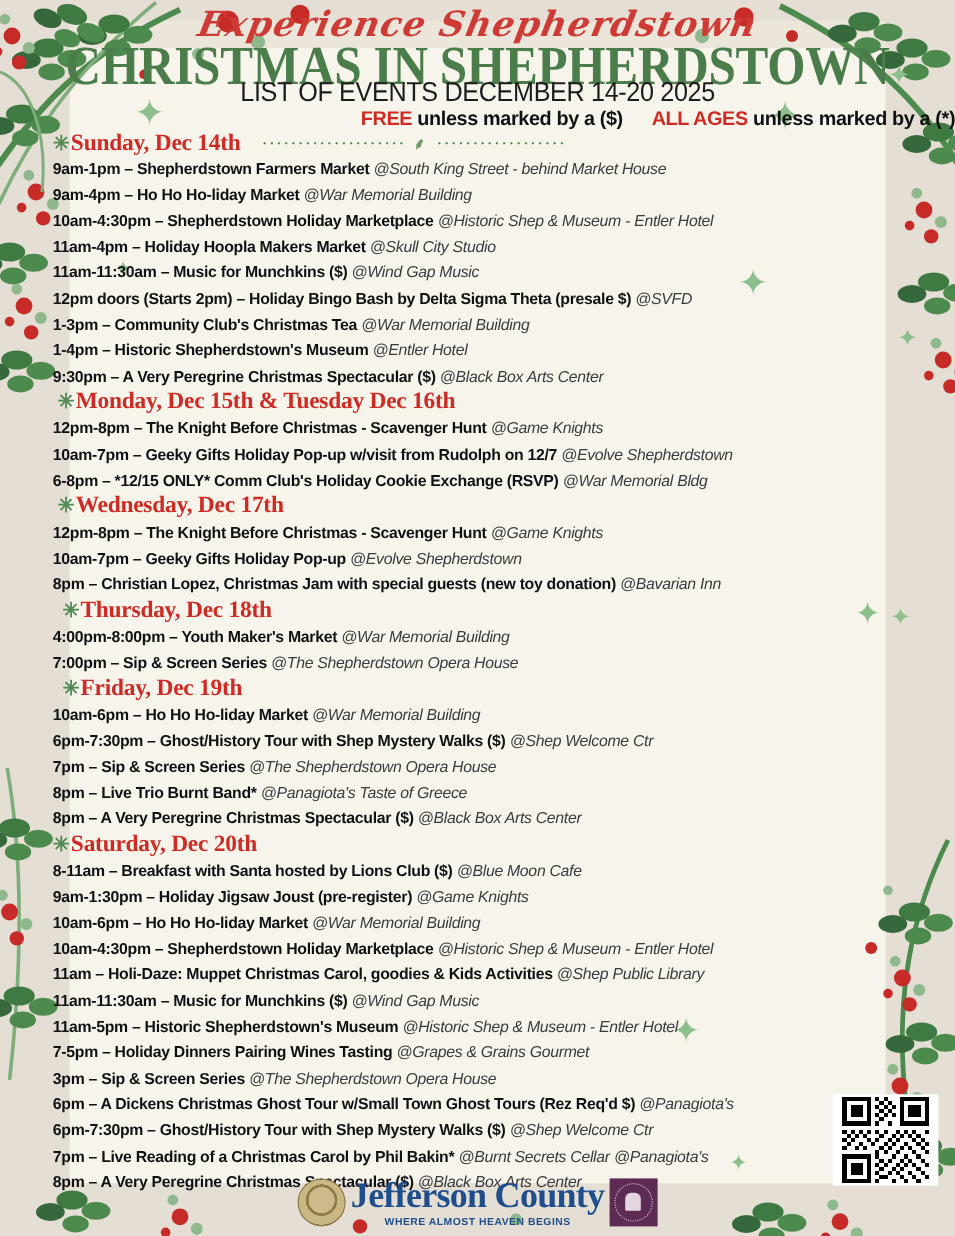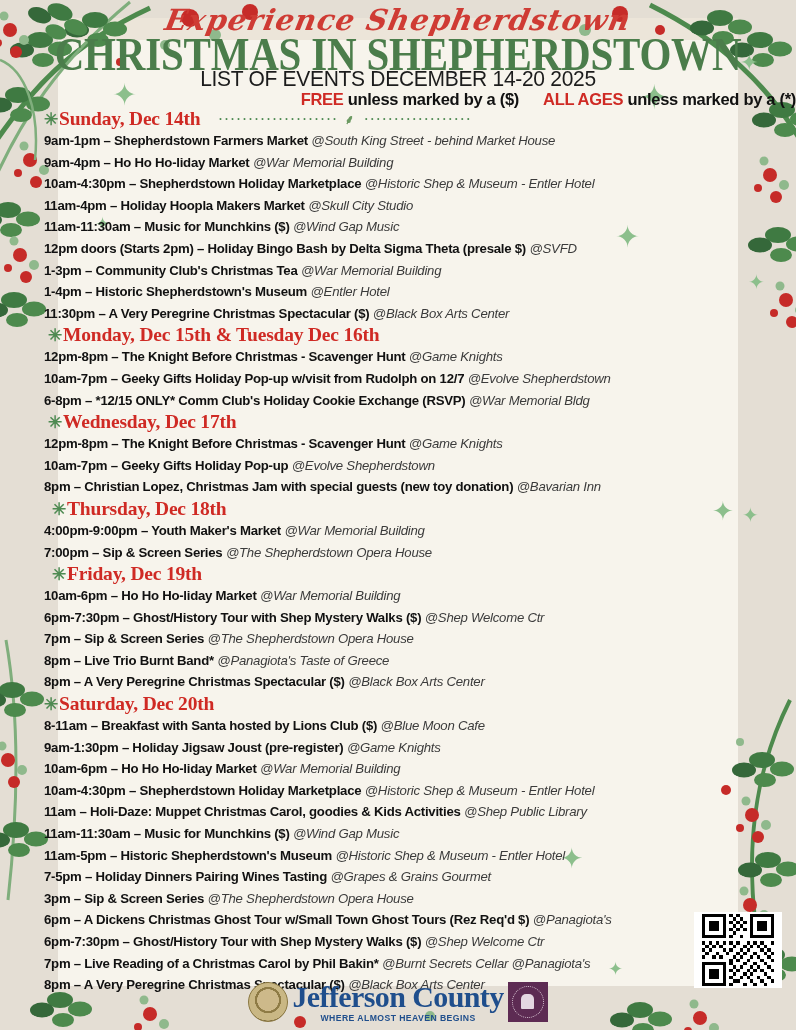--- a/index.html
+++ b/index.html
@@ -418,37 +418,37 @@
         <div class="day-block">
           <div class="day-head "><span class="star">✳</span><span>Sunday, Dec 14th</span><span class="dots">····················</span><span class="tree">⸙</span><span class="dots" style="margin-left: 4px;">··················</span></div>
           <div class="ev"><b>9am-1pm – Shepherdstown Farmers Market </b><i>@South King Street - behind Market House</i></div>
           <div class="ev"><b>9am-4pm – Ho Ho Ho-liday Market </b><i>@War Memorial Building</i></div>
           <div class="ev"><b>10am-4:30pm – Shepherdstown Holiday Marketplace </b><i>@Historic Shep &amp; Museum - Entler Hotel</i></div>
           <div class="ev"><b>11am-4pm – Holiday Hoopla Makers Market </b><i>@Skull City Studio</i></div>
           <div class="ev"><b>11am-11:30am – Music for Munchkins ($) </b><i>@Wind Gap Music</i></div>
           <div class="ev"><b>12pm doors (Starts 2pm) – Holiday Bingo Bash by Delta Sigma Theta (presale $) </b><i>@SVFD</i></div>
           <div class="ev"><b>1-3pm – Community Club's Christmas Tea </b><i>@War Memorial Building</i></div>
           <div class="ev"><b>1-4pm – Historic Shepherdstown's Museum </b><i>@Entler Hotel</i></div>
-          <div class="ev"><b>11:30pm – A Very Peregrine Christmas Spectacular ($) </b><i>@Black Box Arts Center</i></div>
+          <div class="ev"><b>9:30pm – A Very Peregrine Christmas Spectacular ($) </b><i>@Black Box Arts Center</i></div>
         </div>
         <div class="day-block">
           <div class="day-head ind"><span class="star">✳</span><span>Monday, Dec 15th &amp; Tuesday Dec 16th</span></div>
           <div class="ev"><b>12pm-8pm – The Knight Before Christmas - Scavenger Hunt </b><i>@Game Knights</i></div>
           <div class="ev"><b>10am-7pm – Geeky Gifts Holiday Pop-up w/visit from Rudolph on 12/7 </b><i>@Evolve Shepherdstown</i></div>
           <div class="ev"><b>6-8pm – *12/15 ONLY* Comm Club's Holiday Cookie Exchange (RSVP) </b><i>@War Memorial Bldg</i></div>
         </div>
         <div class="day-block">
           <div class="day-head ind"><span class="star">✳</span><span>Wednesday, Dec 17th</span></div>
           <div class="ev"><b>12pm-8pm – The Knight Before Christmas - Scavenger Hunt </b><i>@Game Knights</i></div>
           <div class="ev"><b>10am-7pm – Geeky Gifts Holiday Pop-up </b><i>@Evolve Shepherdstown</i></div>
           <div class="ev"><b>8pm – Christian Lopez, Christmas Jam with special guests (new toy donation) </b><i>@Bavarian Inn</i></div>
         </div>
         <div class="day-block">
           <div class="day-head ind2"><span class="star">✳</span><span>Thursday, Dec 18th</span></div>
-          <div class="ev"><b>4:00pm-9:00pm – Youth Maker's Market </b><i>@War Memorial Building</i></div>
+          <div class="ev"><b>4:00pm-8:00pm – Youth Maker's Market </b><i>@War Memorial Building</i></div>
           <div class="ev"><b>7:00pm – Sip &amp; Screen Series </b><i>@The Shepherdstown Opera House</i></div>
         </div>
         <div class="day-block">
           <div class="day-head ind2"><span class="star">✳</span><span>Friday, Dec 19th</span></div>
           <div class="ev"><b>10am-6pm – Ho Ho Ho-liday Market </b><i>@War Memorial Building</i></div>
           <div class="ev"><b>6pm-7:30pm – Ghost/History Tour with Shep Mystery Walks ($) </b><i>@Shep Welcome Ctr</i></div>
           <div class="ev"><b>7pm – Sip &amp; Screen Series </b><i>@The Shepherdstown Opera House</i></div>
           <div class="ev"><b>8pm – Live Trio Burnt Band* </b><i>@Panagiota's Taste of Greece</i></div>
           <div class="ev"><b>8pm – A Very Peregrine Christmas Spectacular ($) </b><i>@Black Box Arts Center</i></div>
         </div>

